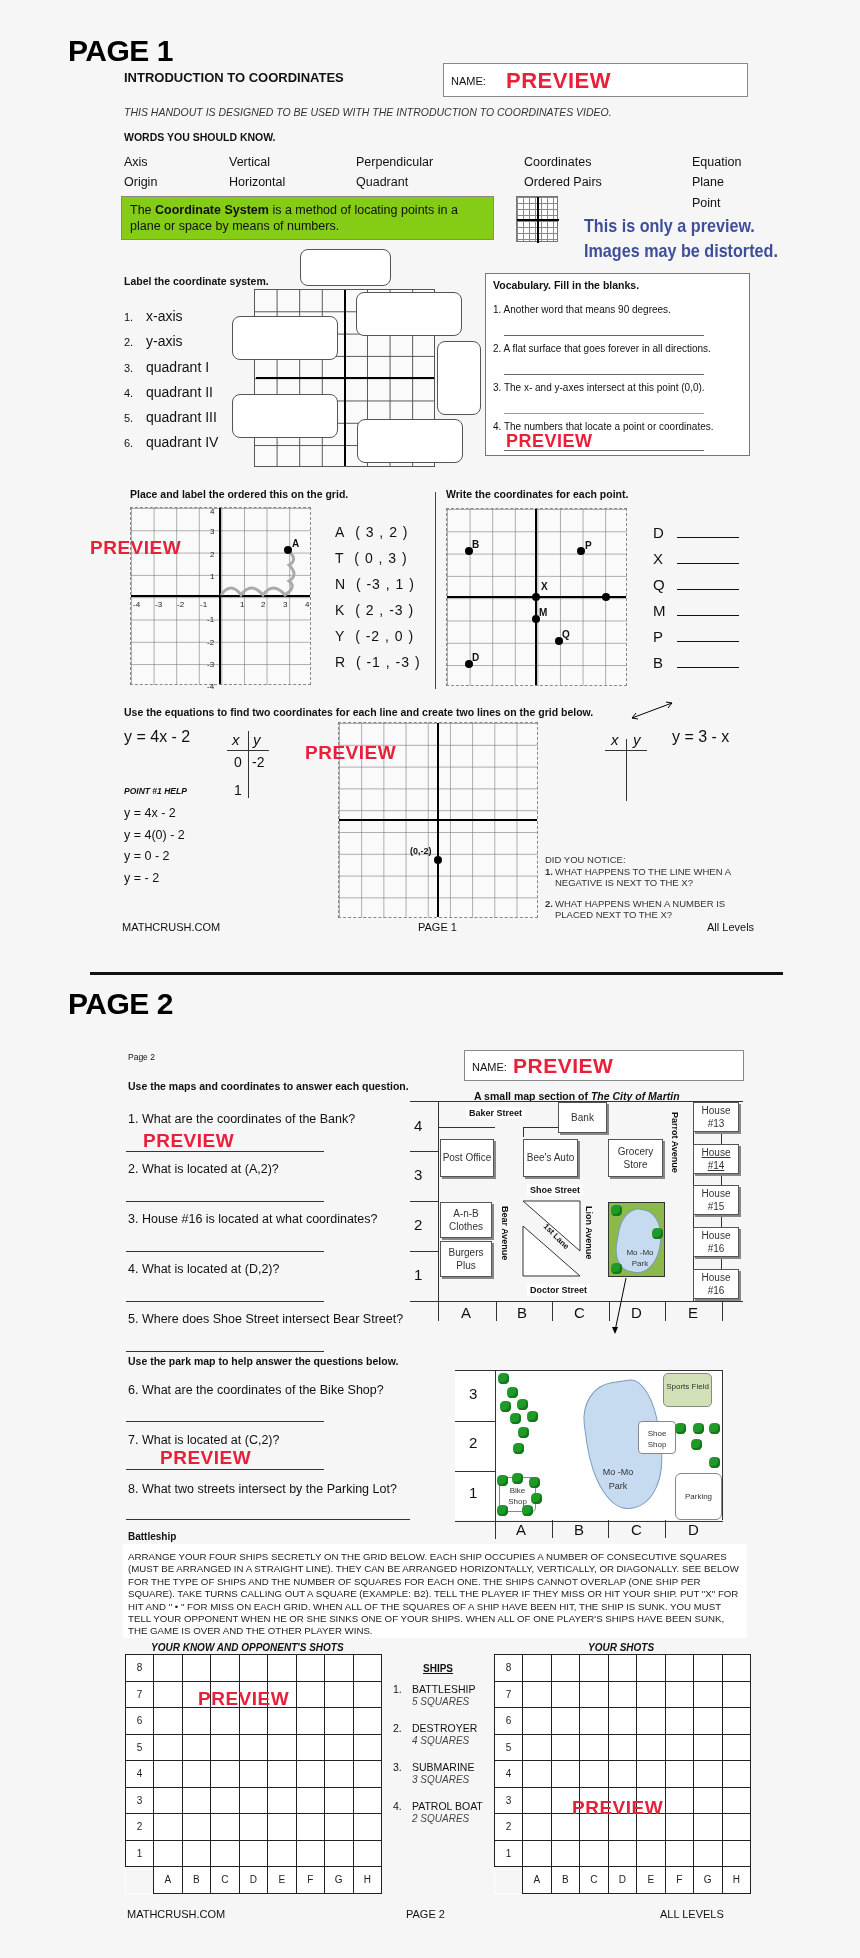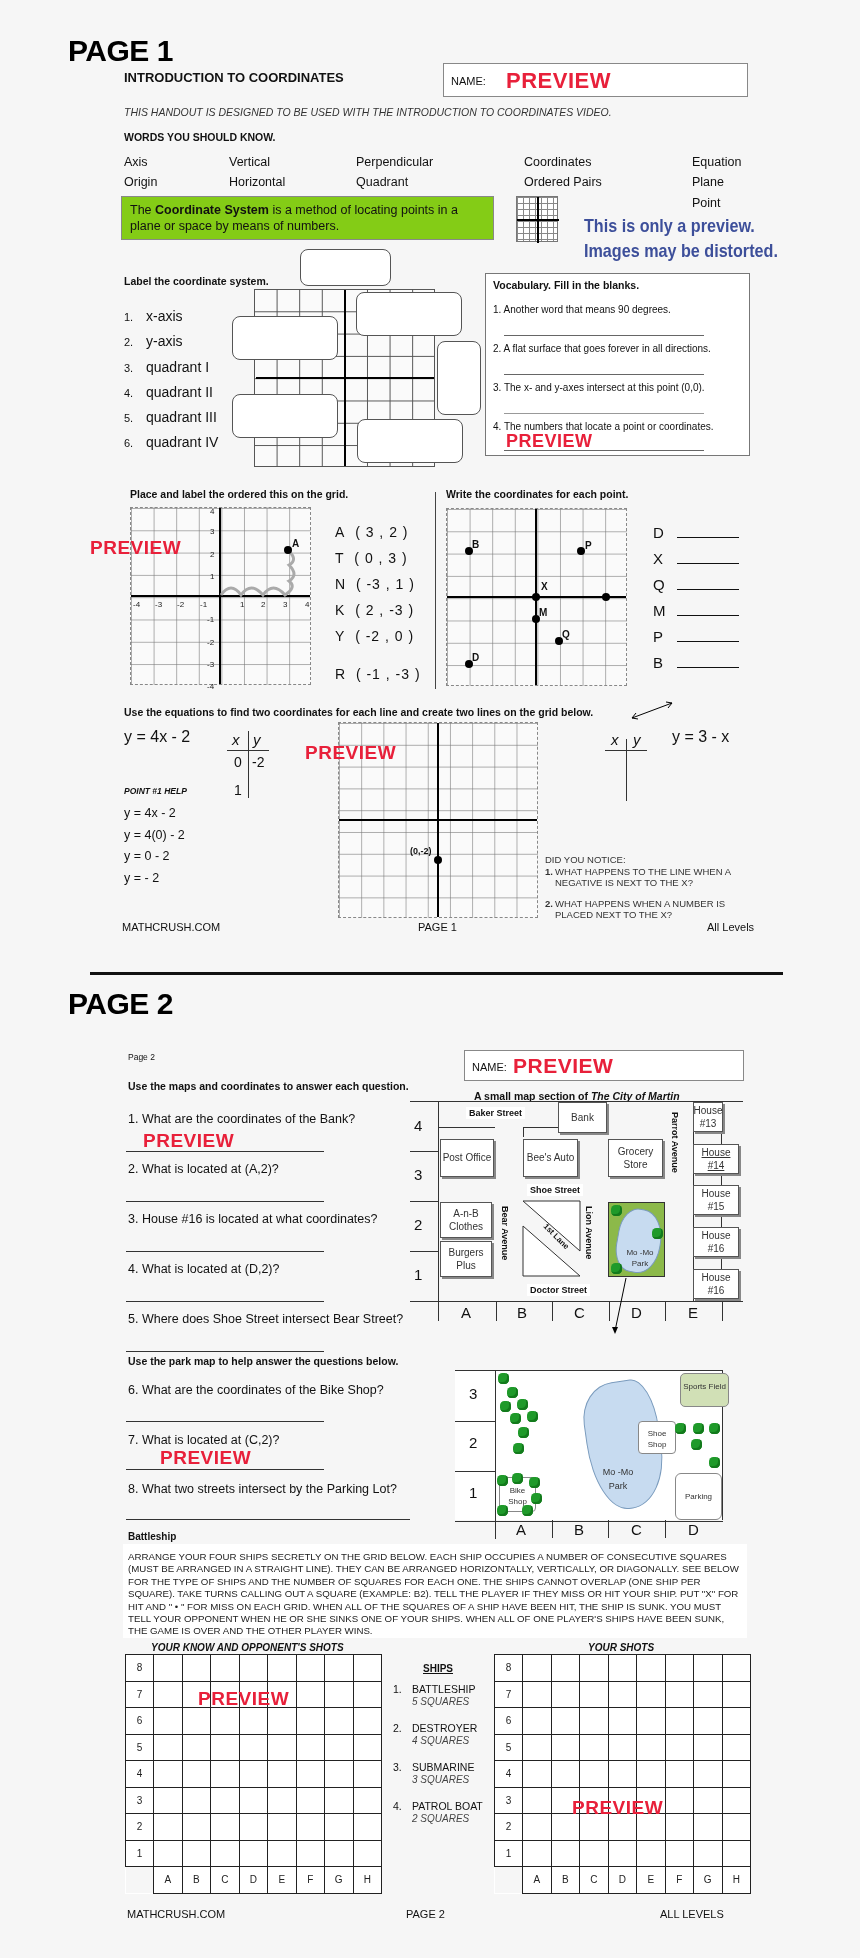--- a/index.html
+++ b/index.html
@@ -139,21 +139,21 @@
 </svg>
 <div class="dot" style="left:284px;top:546px;"></div>
 <span class="ptlabel" style="left:292px;top:538px;">A</span>
 <span class="abs preview" style="left:90px;top:537px;font-size:19px;">PREVIEW</span>
 
 <div class="pair" style="left:335px;top:524px;"><span>A</span>&nbsp;&nbsp;<span>( 3 , 2 )</span></div>
 <div class="pair" style="left:335px;top:550px;"><span>T</span>&nbsp;&nbsp;<span>( 0 , 3 )</span></div>
 <div class="pair" style="left:335px;top:576px;"><span>N</span>&nbsp;&nbsp;<span>( -3 , 1 )</span></div>
 <div class="pair" style="left:335px;top:602px;"><span>K</span>&nbsp;&nbsp;<span>( 2 , -3 )</span></div>
 <div class="pair" style="left:335px;top:628px;"><span>Y</span>&nbsp;&nbsp;<span>( -2 , 0 )</span></div>
-<div class="pair" style="left:335px;top:654px;margin-top:12px;"><span>R</span>&nbsp;&nbsp;<span>( -1 , -3 )</span></div>
+<div class="pair" style="left:335px;top:654px;"><span>R</span>&nbsp;&nbsp;<span>( -1 , -3 )</span></div>
 
 <div class="abs" style="left:435px;top:492px;width:1px;height:197px;background:#444;"></div>
 
 <div class="abs bold" style="left:446px;top:488px;font-size:10.5px;">Write the coordinates for each point.</div>
 <div class="grid-dash" style="left:446px;top:508px;width:181px;height:178px;background-size:22.6px 22.3px;"></div>
 <div class="abs" style="left:535px;top:509px;width:2px;height:176px;background:#000;"></div>
 <div class="abs" style="left:447px;top:596px;width:179px;height:2px;background:#000;"></div>
 <div class="dot" style="left:465px;top:547px;"></div>
 <span class="ptlabel" style="left:472px;top:539px;">B</span>
 <div class="dot" style="left:577px;top:547px;"></div>
@@ -298,21 +298,21 @@
   <div class="tree" style="left:2px;top:60px;"></div>
   <div class="abs" style="left:16px;top:44px;font-size:8px;width:30px;text-align:center;line-height:11px;color:#333;">Mo -Mo Park</div>
 </div>
 <svg class="abs" style="left:610px;top:1277px;" width="20" height="58">
   <line x1="16" y1="1" x2="5" y2="54" stroke="#000" stroke-width="1"></line>
   <polygon points="2,50 5,57 8,50" fill="#000"></polygon>
 </svg>
 <div class="street" style="left:527px;top:1284px;">Doctor Street</div>
 <div class="abs" style="left:693px;top:1103px;width:1px;height:198px;background:#333;"></div>
 <div class="abs" style="left:721px;top:1103px;width:1px;height:198px;background:#333;"></div>
-<div class="mapcell" style="left:693px;top:1102px;width:30px;height:30px;">House #13</div>
+<div class="mapcell" style="left:693px;top:1102px;width:46px;height:30px;">House #13</div>
 <div class="mapcell" style="left:693px;top:1144px;width:46px;height:30px;text-decoration:underline;">House #14</div>
 <div class="mapcell" style="left:693px;top:1185px;width:46px;height:30px;">House #15</div>
 <div class="mapcell" style="left:693px;top:1227px;width:46px;height:30px;">House #16</div>
 <div class="mapcell" style="left:693px;top:1269px;width:46px;height:30px;">House #16</div>
 
 <div class="abs bold" style="left:128px;top:1355px;font-size:10.5px;">Use the park map to help answer the questions below.</div>
 <div class="q" style="left:128px;top:1383px;">6. What are the coordinates of the Bike Shop?</div>
 <div class="line" style="left:126px;top:1421px;width:198px;"></div>
 <div class="q" style="left:128px;top:1433px;">7. What is located at (C,2)?</div>
 <span class="abs preview" style="left:160px;top:1447px;font-size:19px;">PREVIEW</span>
@@ -323,21 +323,21 @@
 <div class="abs" style="left:455px;top:1370px;width:268px;height:150px;background:#fff;border-top:1px solid #333;border-right:1px solid #333;">
   <div class="abs" style="left:40px;top:0;width:1px;height:168px;background:#333;"></div>
   <div class="abs" style="left:0;top:150px;width:268px;height:1px;background:#333;"></div>
   <div class="abs" style="left:0;top:50px;width:40px;height:1px;background:#333;"></div>
   <div class="abs" style="left:0;top:100px;width:40px;height:1px;background:#333;"></div>
   <div class="abs" style="left:14px;top:14px;font-size:15px;">3</div>
   <div class="abs" style="left:14px;top:63px;font-size:15px;">2</div>
   <div class="abs" style="left:14px;top:113px;font-size:15px;">1</div>
   <div class="abs" style="left:132px;top:10px;width:74px;height:128px;background:#c7dbf0;border:1.5px solid #7a9bbd;border-radius:45% 30% 50% 45% / 30% 40% 45% 55%;transform:rotate(-8deg);"></div>
   <div class="abs" style="left:138px;top:94px;font-size:9px;text-align:center;width:50px;line-height:14px;color:#333;">Mo -Mo Park</div>
-  <div class="abs" style="left:225px;top:2px;width:49px;height:34px;background:#d1e0b6;border:1px solid #888;border-radius:5px;font-size:8px;text-align:center;padding-top:7px;line-height:11px;color:#333;">Sports Field</div>
+  <div class="abs" style="left:208px;top:2px;width:49px;height:34px;background:#d1e0b6;border:1px solid #888;border-radius:5px;font-size:8px;text-align:center;padding-top:7px;line-height:11px;color:#333;">Sports Field</div>
   <div class="abs" style="left:183px;top:50px;width:38px;height:33px;background:#fff;border:1px solid #888;border-radius:4px;font-size:8px;text-align:center;padding-top:6px;line-height:11px;color:#333;">Shoe Shop</div>
   <div class="abs" style="left:44px;top:106px;width:37px;height:35px;background:#fff;border:1px solid #888;border-radius:4px;font-size:8px;text-align:center;padding-top:7px;line-height:11px;color:#333;">Bike Shop</div>
   <div class="abs" style="left:220px;top:102px;width:47px;height:47px;background:#fff;border:1px solid #888;border-radius:6px;font-size:8px;text-align:center;padding-top:18px;color:#333;">Parking</div>
   <div class="tree" style="left:43px;top:2px;"></div>
   <div class="tree" style="left:52px;top:16px;"></div>
   <div class="tree" style="left:45px;top:30px;"></div>
   <div class="tree" style="left:62px;top:28px;"></div>
   <div class="tree" style="left:55px;top:42px;"></div>
   <div class="tree" style="left:72px;top:40px;"></div>
   <div class="tree" style="left:63px;top:56px;"></div>

